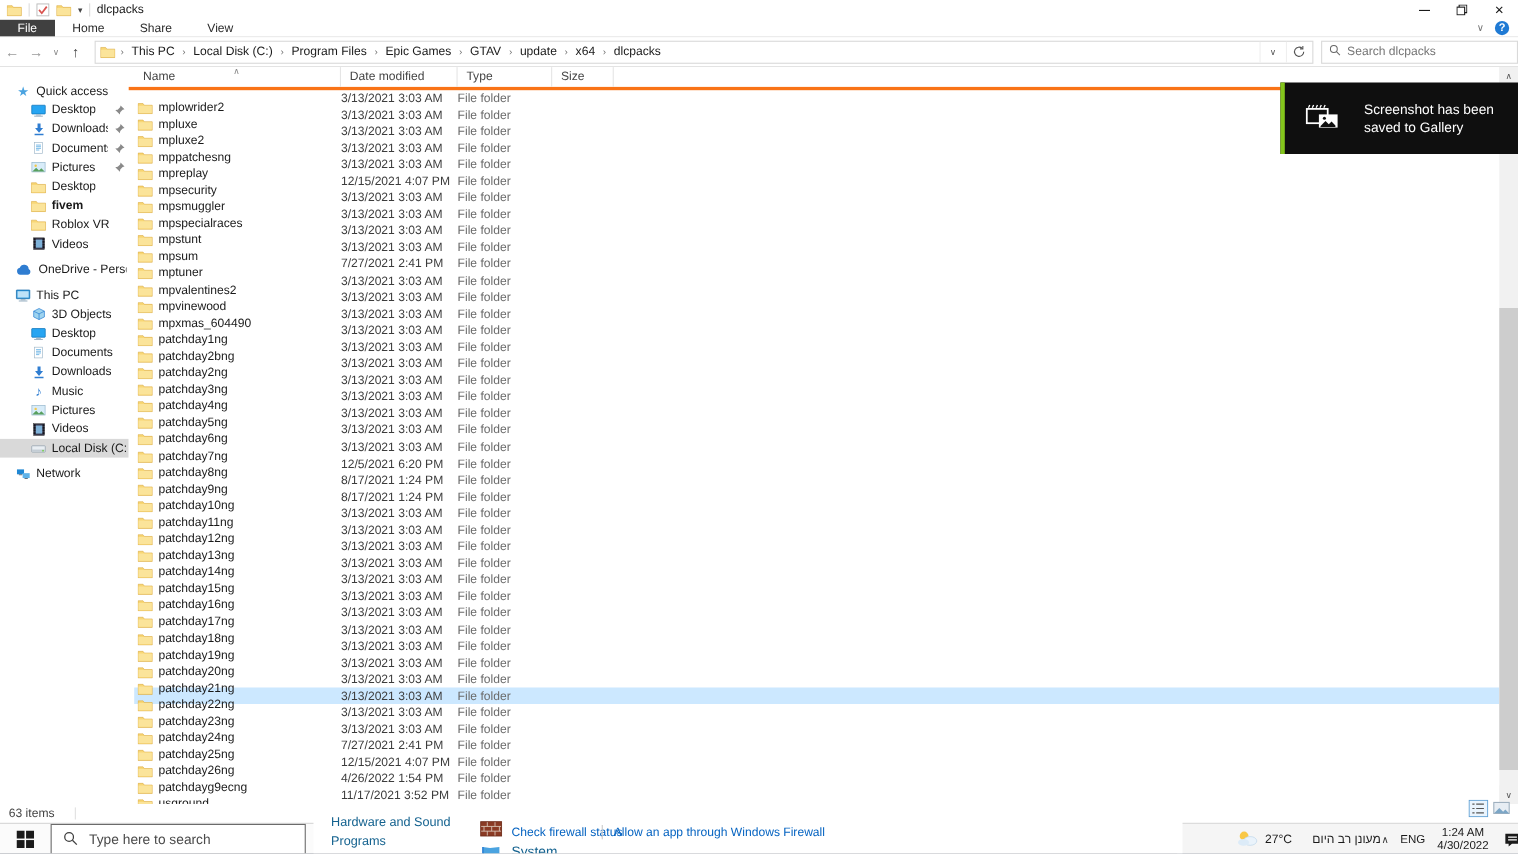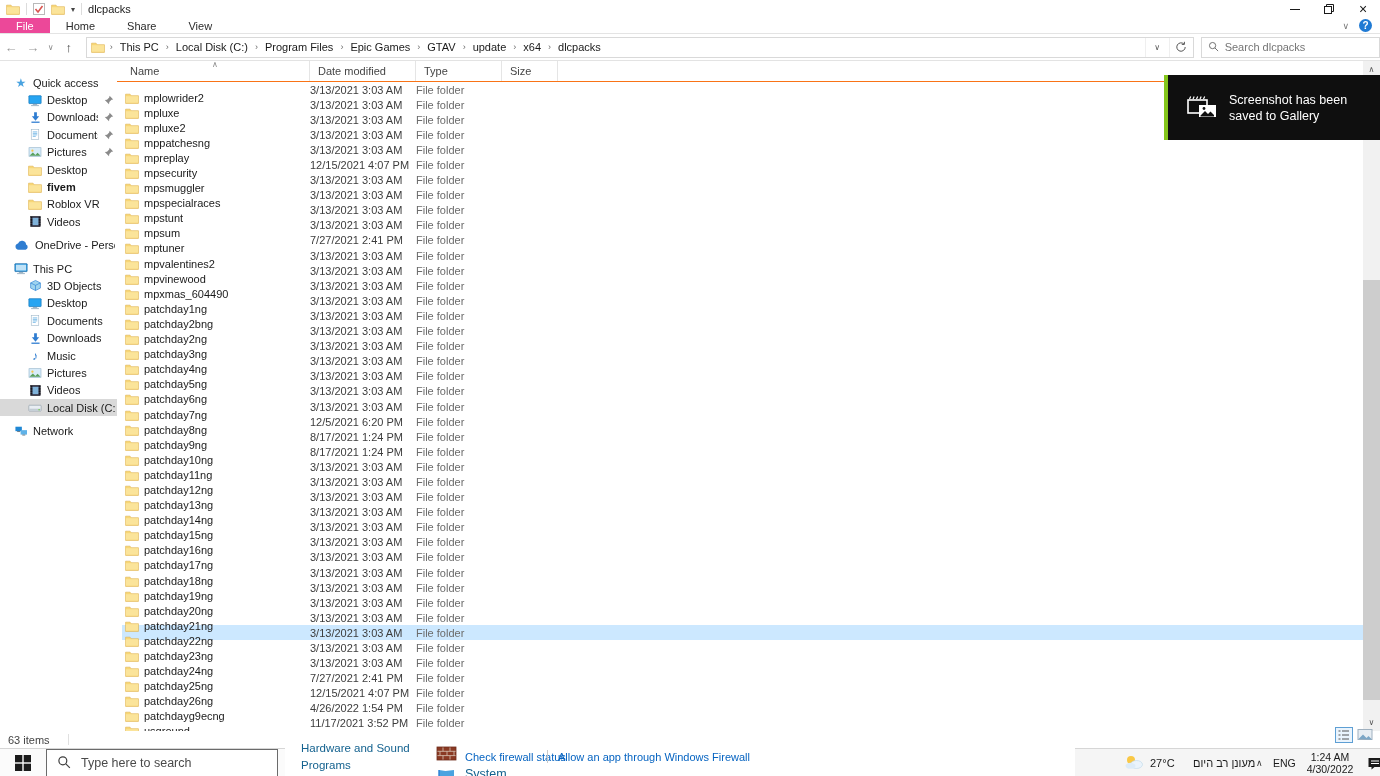--- a/index.html
+++ b/index.html
@@ -16,21 +16,21 @@
   .qat svg { display:block; }
   .qat .drop { font-size:8px; color:#444; }
   .win-title { margin-left:6px; font-size:11px; color:#1a1a1a; }
   .wincontrols { margin-left:auto; display:flex; height:18px; }
   .wc { width:34px; display:flex; align-items:center; justify-content:center; color:#1a1a1a; }
   .wc-min span { display:block; width:10px; height:1px; background:#1a1a1a; }
   .wc-close { font-size:14px; line-height:1; }
   
   .tabrow { position:absolute; left:0; top:18px; right:0; height:16px; background:#fff; border-bottom:1px solid #e4e4e4; display:flex; align-items:stretch; }
   .tab { padding:0 16px; display:flex; align-items:center; font-size:11px; color:#2b2b2b; }
-  .tab.active { background:#ec4899; color:#fff; }
+  .tab.active { background:#404040; color:#fff; }
   .ribbon-right { margin-left:auto; display:flex; align-items:center; gap:10px; padding-right:8px; }
   .help-circle { width:13px; height:13px; border-radius:50%; background:#1f7ad4; color:#fff; font-size:10px; font-weight:bold; display:flex; align-items:center; justify-content:center; }
   .collapse-ch { color:#777; font-size:9px; }
   
   .addrrow { position:absolute; left:0; top:34px; right:0; height:27px; background:#fff; border-bottom:1px solid #e3e3e3; display:flex; align-items:center; }
   .navbtn { width:22px; text-align:center; font-size:13px; }
   .navbtn.dim { color:#9a9a9a; }
   .navbtn.dark { color:#3f3f3f; }
   .nav-chev { width:14px; text-align:center; color:#8a8a8a; font-size:8px; }
   .addressbar { height:21px; margin-left:6px; flex:0 0 auto; width:1108px; border:1px solid #d9d9d9; background:#fff; display:flex; align-items:center; }
@@ -49,21 +49,21 @@
   .side-item { height:17.4px; display:flex; align-items:center; gap:5px; padding-right:2px; cursor:default; }
   .side-item .lbl { white-space:nowrap; overflow:hidden; }
   .side-item.selected { background:#d9d9d9; }
   .side-item.gap { margin-top:6px; }
   .side-item .ic { flex:0 0 14px; height:14px; display:flex; align-items:center; justify-content:center; }
   .side-item .pin { margin-left:auto; flex:0 0 12px; display:flex; justify-content:center; }
   .music-glyph { color:#2f7dd1; font-size:12px; }
   .star-glyph { color:#4aa3e0; font-size:12px; }
   
   .filearea { position:absolute; left:117px; top:0; right:17px; bottom:0; }
-  .colheaders { display:flex; height:21px; border-bottom:1px solid #f97316; padding-left:5px; position:relative; }
+  .colheaders { display:flex; height:21px; border-bottom:3px solid #f97316; padding-left:5px; position:relative; }
   .colh { display:flex; align-items:center; padding-left:8px; color:#454545; border-right:1px solid #e5e5e5; position:relative; }
   .colh.c-name { width:188px; }
   .colh.c-date { width:106px; }
   .colh.c-type { width:86px; }
   .colh.c-size { width:56px; }
   .sort-caret { position:absolute; top:-1px; left:90px; color:#888; font-size:8px; }
   .rows { position:absolute; left:0; top:21px; right:0; bottom:0; padding-left:5px; overflow:hidden; }
   .frow { display:flex; height:15.1px; align-items:center; }
   .frow.selected { background:#cce8ff; }
   .fcell { white-space:nowrap; overflow:hidden; }
@@ -74,21 +74,21 @@
   .f-size { width:56px; }
   
   .vscroll { position:absolute; right:0; top:0; width:17px; bottom:0; background:#f1f1f1; }
   .vs-btn { position:absolute; left:0; width:17px; height:17px; display:flex; align-items:center; justify-content:center; color:#555; font-size:8px; background:#f1f1f1; }
   .vs-up { top:0; } .vs-down { bottom:0; }
   .vs-thumb { position:absolute; left:0; width:17px; background:#cdcdcd; }
   
   .toast { position:absolute; left:1164px; top:75px; width:216px; height:65px; background:#0f0f0f; z-index:50; display:flex; align-items:center; }
   .toast .greenbar { position:absolute; left:0; top:0; bottom:0; width:4px; background:#84c61c; }
   .toast .ticon { margin-left:22px; flex:0 0 34px; }
-  .toast .ttext { margin-left:9px; margin-right:10px; color:#fff; font-size:12.5px; line-height:16px; }
+  .toast .ttext { margin-left:20px; margin-right:10px; color:#fff; font-size:12.5px; line-height:16px; }
   
   .statusbar { position:absolute; left:0; right:0; bottom:28px; height:17px; background:#fff; display:flex; align-items:center; }
   .status-count { padding-left:8px; color:#444; }
   .status-div { width:1px; height:11px; background:#e0e0e0; margin-left:18px; }
   .viewtoggles { position:absolute; right:6px; top:-4px; display:flex; gap:4px; }
   .viewtoggles .vt { display:flex; }
   
   .taskbar { position:absolute; left:0; right:0; bottom:0; height:28px; background:#fbfbfb; border-top:1px solid #d6d6d6; }
   .startbtn { position:absolute; left:0; top:0; width:46px; height:28px; display:flex; align-items:center; justify-content:center; }
   .tb-search { position:absolute; left:46px; top:0; width:232px; height:28px; background:#fff; border:1px solid #6b6b6b; display:flex; align-items:center; padding:0 10px; gap:10px; }

